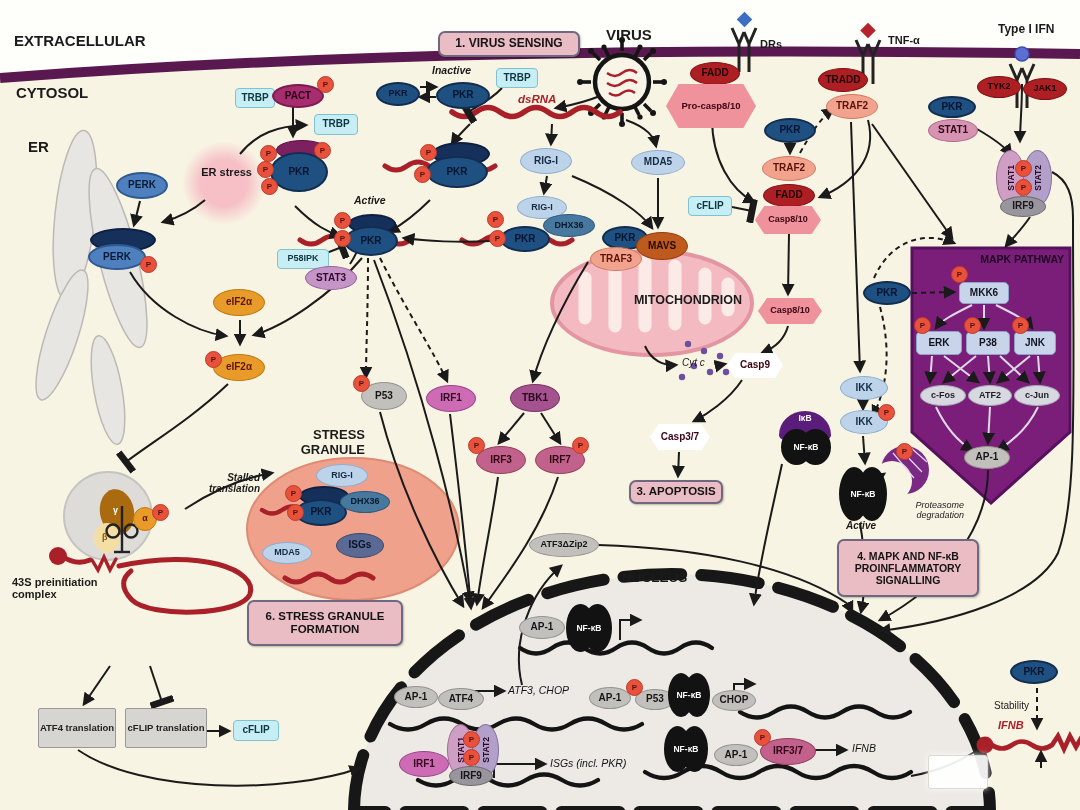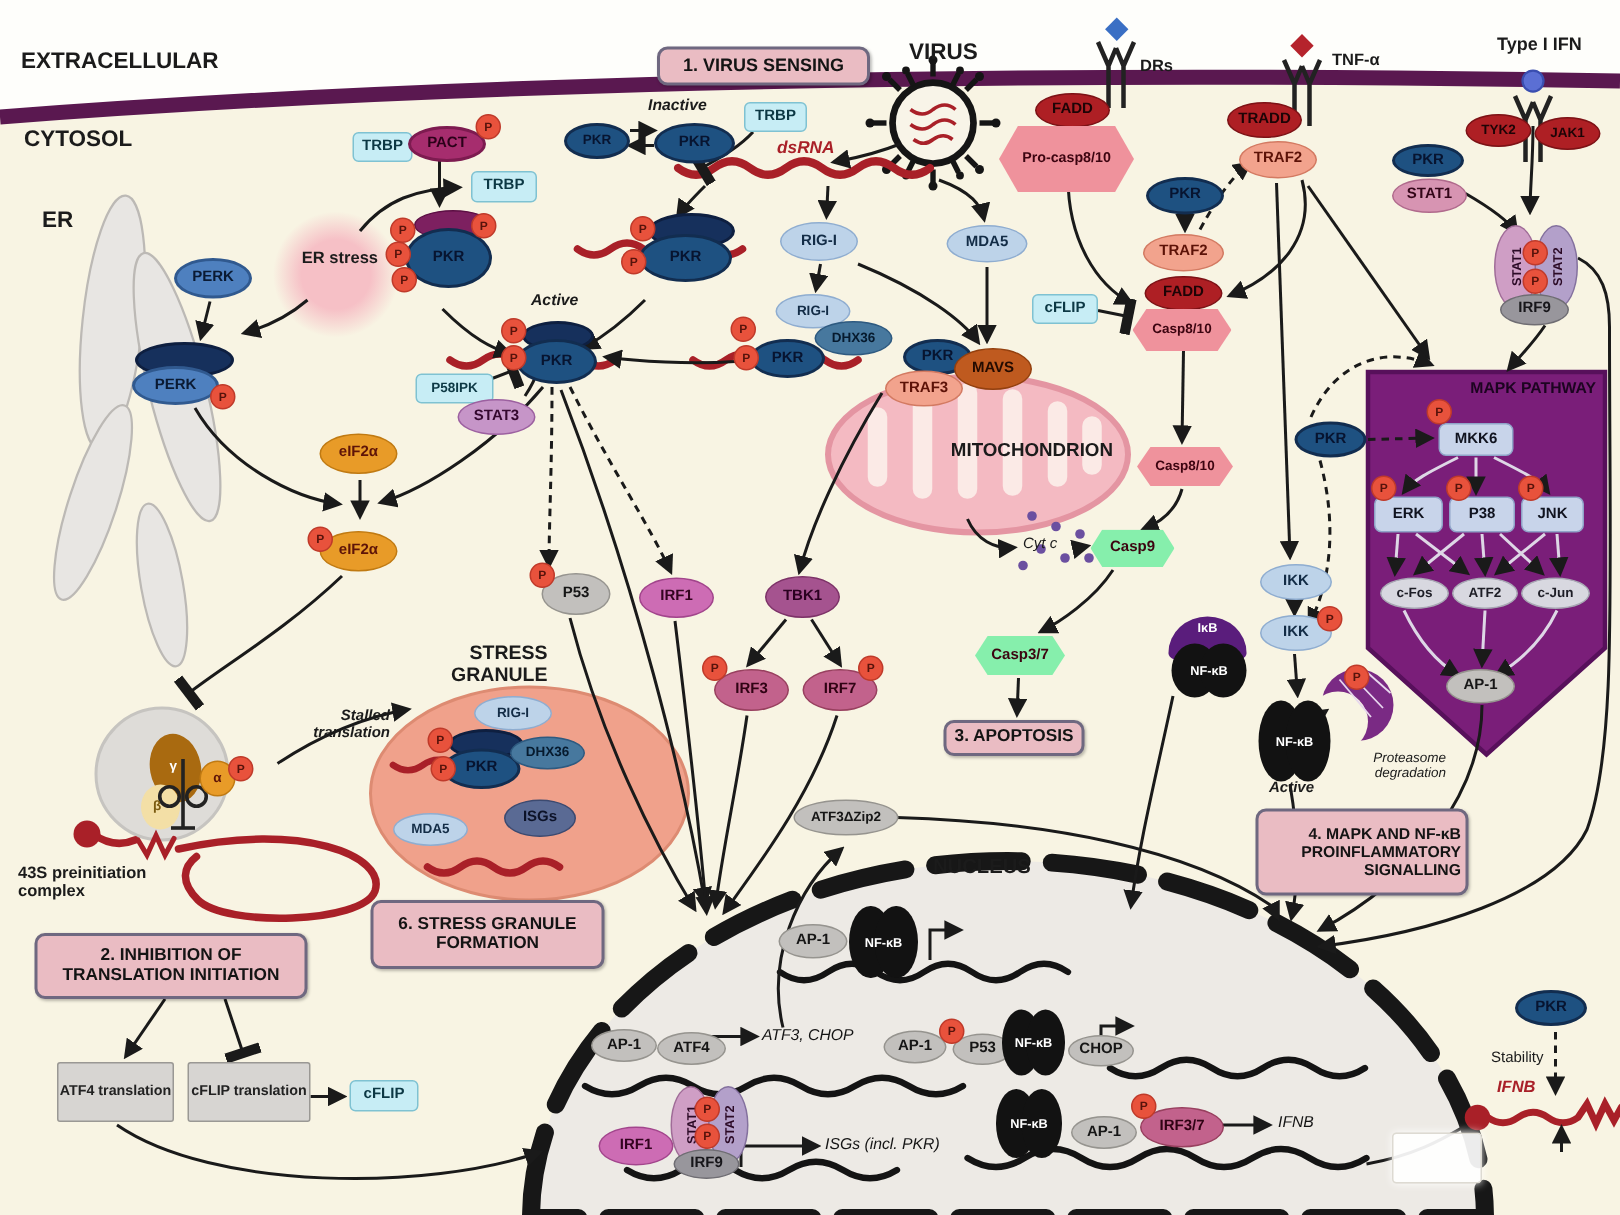--- a/index.html
+++ b/index.html
@@ -29,21 +29,21 @@
   .gray{background:#c2c0bd;border:1.5px solid #96948f;color:#161616;}
   .dgray{background:#98969c;border:1.5px solid #6f6d73;color:#17161a;}
   .lgray{background:#d8d8e0;border:1.5px solid #a8a8b4;color:#1d1d26;}
   .isg{background:#5a6a94;border:1.5px solid #3c4a70;color:#0c1228;}
   .tag{background:#c7edf5;border:1.5px solid #7fc2d2;color:#0c3844;border-radius:4px;}
   .gbox{background:#d7d5d2;border:1.5px solid #9a9894;border-radius:2px;color:#222;font-weight:700;}
   .mbox{background:#c8d4ea;border:1.5px solid #8fa3c8;color:#10131f;border-radius:5px;}
   .section{position:absolute;background:#eabcc3;border:2px solid #6f6880;border-radius:7px;display:flex;align-items:center;justify-content:center;text-align:center;font-weight:700;font-size:11.5px;color:#141414;line-height:1.15;z-index:5;box-shadow:1px 1px 2px rgba(0,0,0,.25);padding:1px 3px;box-sizing:border-box;}
   .hexsh{clip-path:polygon(14% 0,86% 0,100% 50%,86% 100%,14% 100%,0 50%);}
   .hpink{background:#ef929c;color:#3c0410;}
-  .hpink2{background:#86efac;color:#3c0410;}
+  .hpink2{background:#ffffff;color:#3c0410;}
   .pdot{position:absolute;width:15px;height:15px;border-radius:50%;background:#e8523c;border:1.5px solid #bf3a2a;color:#57130b;font-size:8px;font-weight:700;display:flex;align-items:center;justify-content:center;z-index:6;}
   .pair{position:absolute;display:flex;align-items:center;justify-content:center;z-index:4;}
   .pair i{position:absolute;top:0;bottom:0;width:62%;background:#121212;border-radius:50%;}
   .pair .l{left:0;}.pair .r{right:0;}
   .pair b{position:relative;z-index:1;color:#fff;font-size:8.5px;font-weight:700;}
   .dome{position:absolute;background:#5a1d7c;border-radius:50% 50% 22% 22%/80% 80% 18% 18%;display:flex;align-items:flex-start;justify-content:center;color:#fff;font-size:8.5px;font-weight:700;z-index:4;padding-top:2px;box-sizing:border-box;}
   .vert{position:absolute;display:flex;align-items:center;justify-content:center;border-radius:50%;z-index:4;}
   .vert b{writing-mode:vertical-rl;transform:rotate(180deg);font-size:8.5px;font-weight:700;color:#2b0a26;}
   .vs1{background:#cf9ec5;border:1.5px solid #a06c98;}
   .vs2{background:#b3a0ca;border:1.5px solid #84719e;}
@@ -304,23 +304,22 @@
 
   <div class="lbl" style="left:14px;top:32px;font-size:15px;">EXTRACELLULAR</div>
   <div class="lbl" style="left:16px;top:84px;font-size:15px;">CYTOSOL</div>
   <div class="lbl" style="left:28px;top:138px;font-size:15px;">ER</div>
   <div class="lbl" style="left:606px;top:26px;font-size:15px;">VIRUS</div>
   <div class="lbl wrap" style="left:560px;top:293px;width:182px;font-size:12.5px;z-index:4;">MITOCHONDRION</div>
   <div class="lbl" style="left:622px;top:570px;font-size:13.5px;">NUCLEUS</div>
   <div class="lbl wrap" style="left:283px;top:428px;width:82px;font-size:13px;">STRESS GRANULE</div>
 
   <div class="section" style="left:438px;top:31px;width:142px;height:26px;font-size:12px;">1. VIRUS SENSING</div>
-  <div class="section" style="left:23px;top:622px;width:182px;height:44px;">2. INHIBITION OF TRANSLATION INITIATION</div>
   <div class="section" style="left:629px;top:480px;width:94px;height:24px;">3. APOPTOSIS</div>
-  <div class="section" style="left:837px;top:539px;width:142px;height:58px;font-size:10.5px;text-align:right;">4. MAPK AND NF-κB PROINFLAMMATORY SIGNALLING</div>
+  <div class="section" style="left:837px;top:539px;width:142px;height:58px;font-size:10.5px;">4. MAPK AND NF-κB PROINFLAMMATORY SIGNALLING</div>
   <div class="section" style="left:247px;top:600px;width:156px;height:46px;">6. STRESS GRANULE FORMATION</div>
 
   <div class="lbl" style="left:760px;top:38px;font-size:11px;">DRs</div>
   <div class="lbl" style="left:888px;top:34px;font-size:11px;">TNF-α</div>
   <div class="lbl" style="left:998px;top:22px;font-size:12px;">Type I IFN</div>
 
   <div class="lbl it" style="left:432px;top:64px;font-size:10.5px;">Inactive</div>
   <div class="lbl it" style="left:354px;top:194px;font-size:10.5px;">Active</div>
   <div class="lbl it" style="left:518px;top:93px;font-size:11.5px;color:#a92028;">dsRNA</div>
   <div class="lbl wrap" style="left:196px;top:166px;width:56px;font-size:11px;z-index:4;">ER stress</div>

